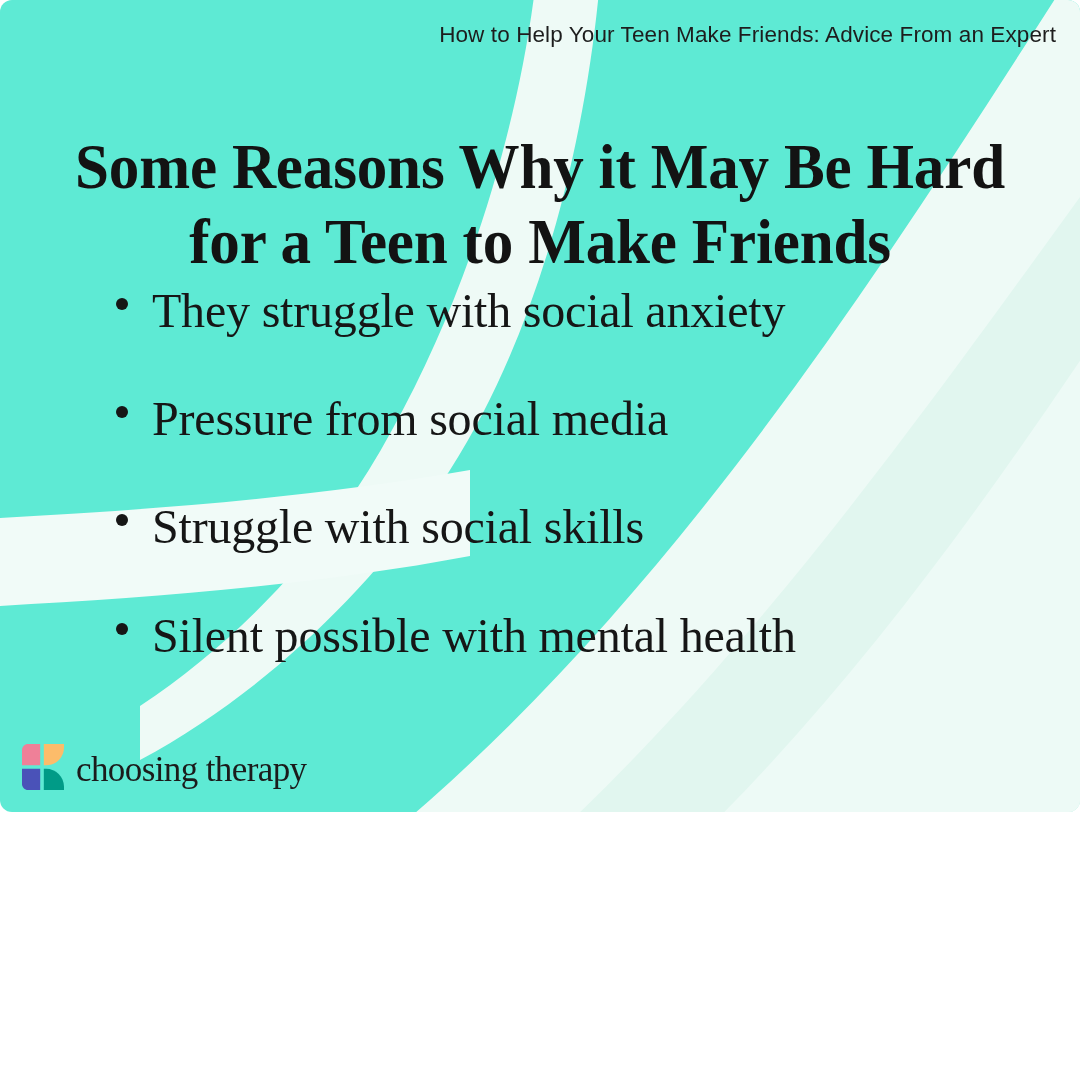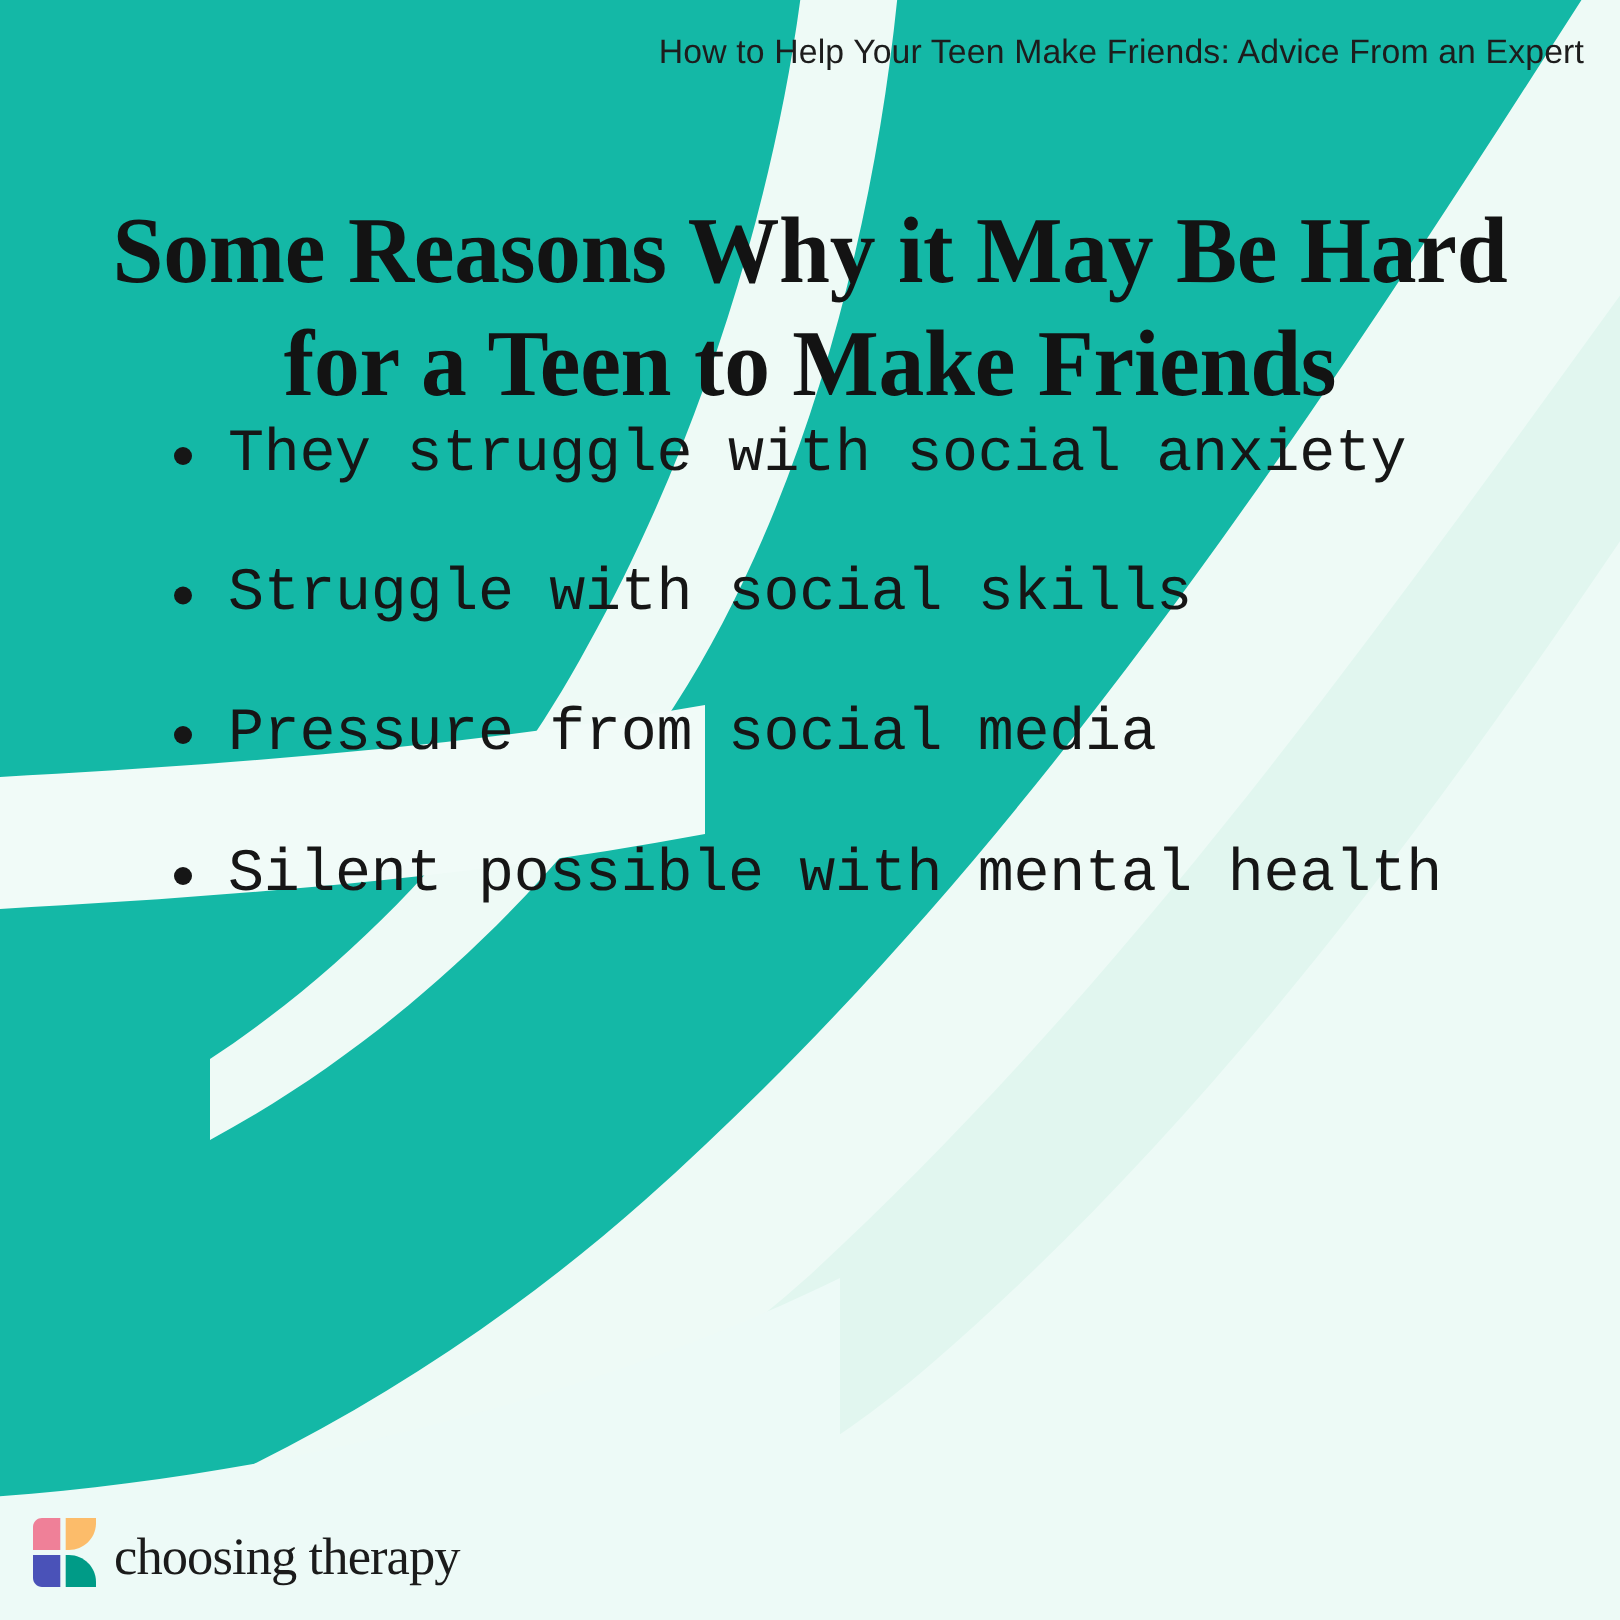--- a/index.html
+++ b/index.html
@@ -3,24 +3,25 @@
 <meta charset="utf-8">
 <style>
   html, body {
     margin: 0;
     padding: 0;
     background: #ffffff;
   }
   #canvas {
     position: relative;
     width: 1080px;
-    height: 1080px;
+    height: 812px;
     overflow: hidden;
-    background: #14b8a6;
+    background: #5eead4;
     font-family: "Liberation Sans", sans-serif;
+    border-radius: 12px;
   }
   #bg-swooshes {
     position: absolute;
     inset: 0;
     width: 1080px;
     height: 1080px;
     pointer-events: none;
   }
 
   
@@ -64,22 +65,22 @@
     left: 104px;
     width: 930px;
     margin: 0;
     padding: 0;
     list-style: none;
   }
   .reason-item {
     position: relative;
     padding-left: 48px;
     margin: 0 0 18px 0;
-    font-family: Liberation Mono, monospace;
-    font-size: 40px;
+    font-family: Liberation Serif, serif;
+    font-size: 48px;
     line-height: 1.88;
     color: #161616;
     letter-spacing: -0.2px;
   }
   .reason-bullet {
     position: absolute;
     left: 12px;
     top: 32px;
     width: 12px;
     height: 12px;
@@ -147,25 +148,25 @@
 
   <h1 id="headline">Some Reasons Why it May Be Hard for a Teen to Make Friends</h1>
 
   <ul id="reasons-list">
       <li class="reason-item">
         <span class="reason-bullet"></span>
         <span class="reason-text">They struggle with social anxiety</span>
       </li>
       <li class="reason-item">
         <span class="reason-bullet"></span>
-        <span class="reason-text">Struggle with social skills</span>
+        <span class="reason-text">Pressure from social media</span>
       </li>
       <li class="reason-item">
         <span class="reason-bullet"></span>
-        <span class="reason-text">Pressure from social media</span>
+        <span class="reason-text">Struggle with social skills</span>
       </li>
       <li class="reason-item">
         <span class="reason-bullet"></span>
         <span class="reason-text">Silent possible with mental health</span>
       </li>
     </ul>
 
   <div id="logo">
     <svg id="logo-mark" viewBox="0 0 42 46" aria-hidden="true">
 

